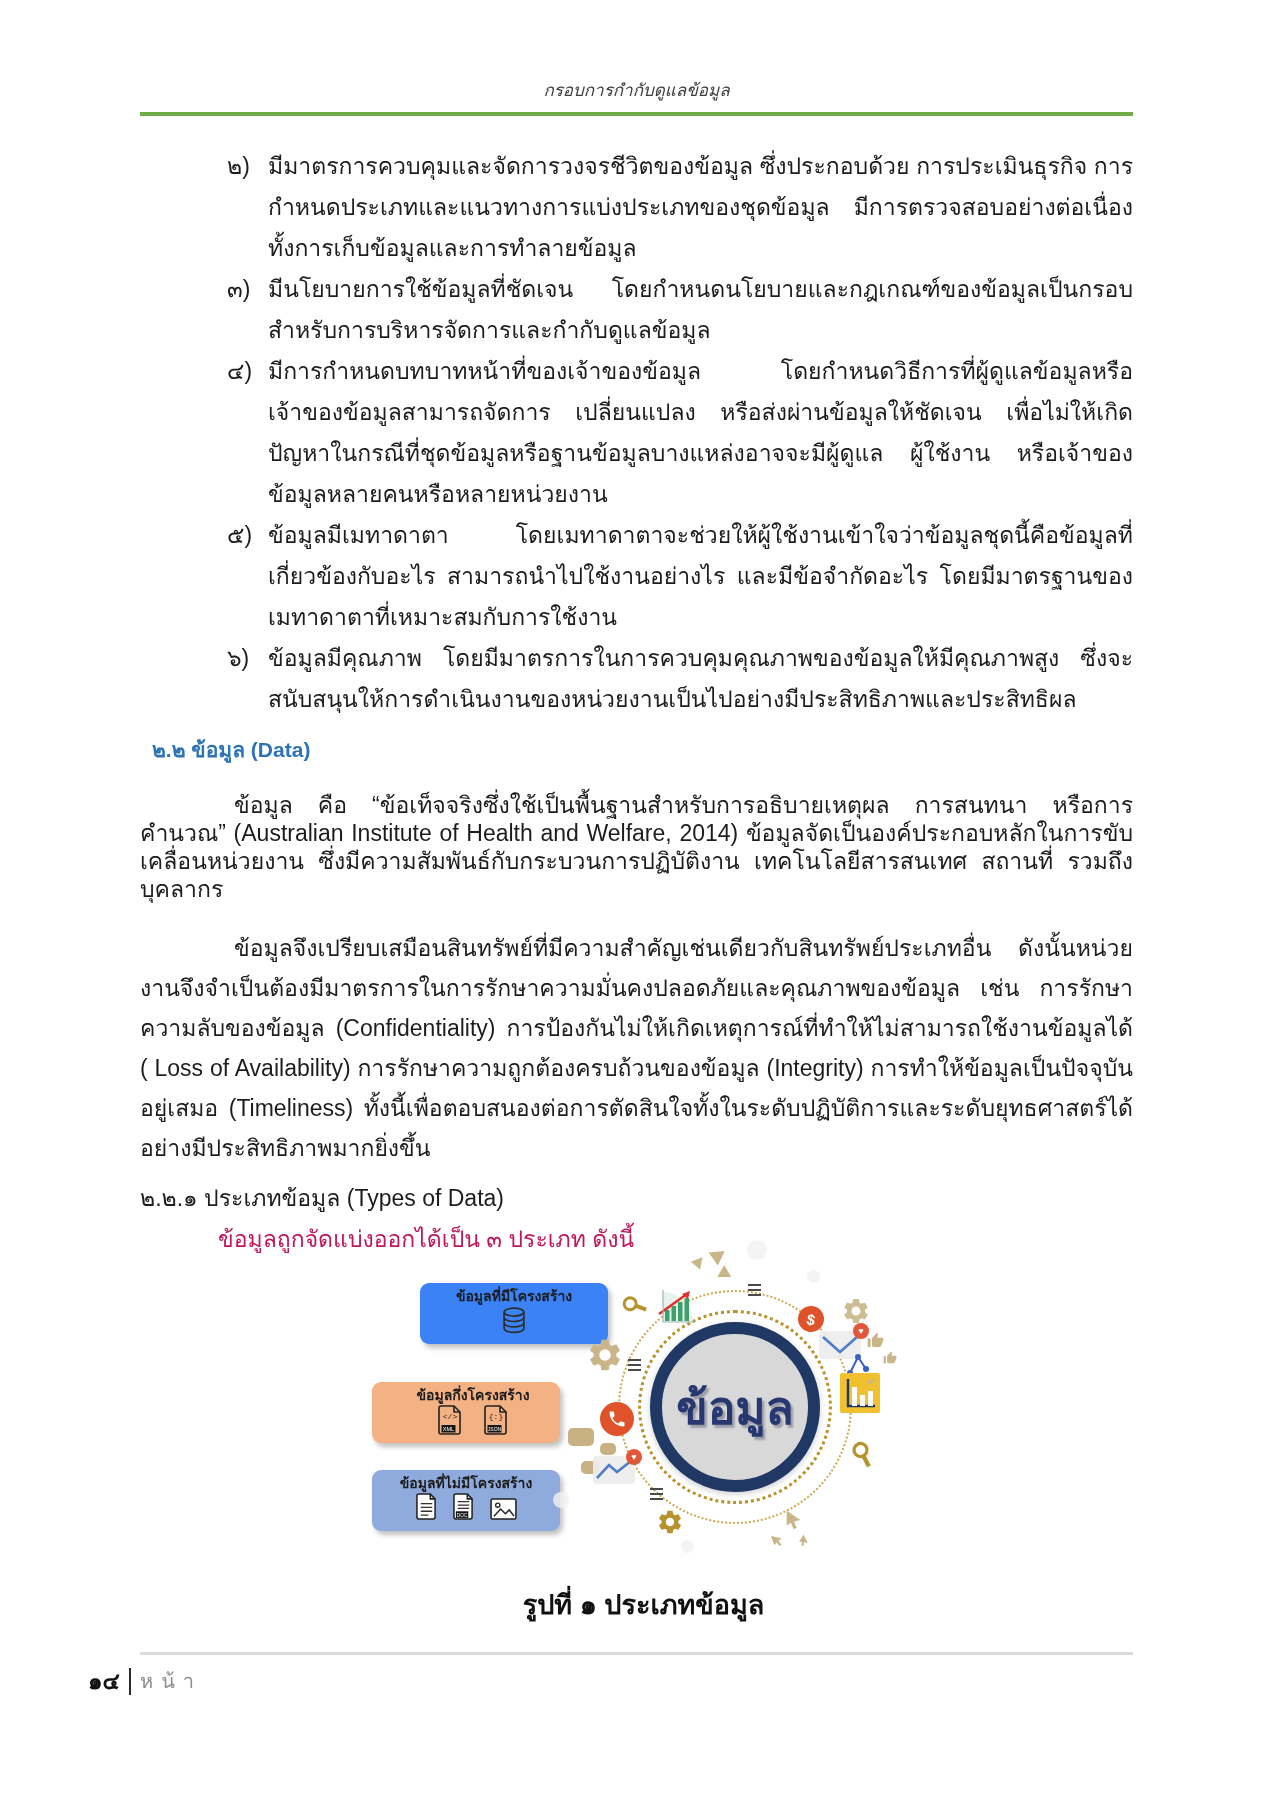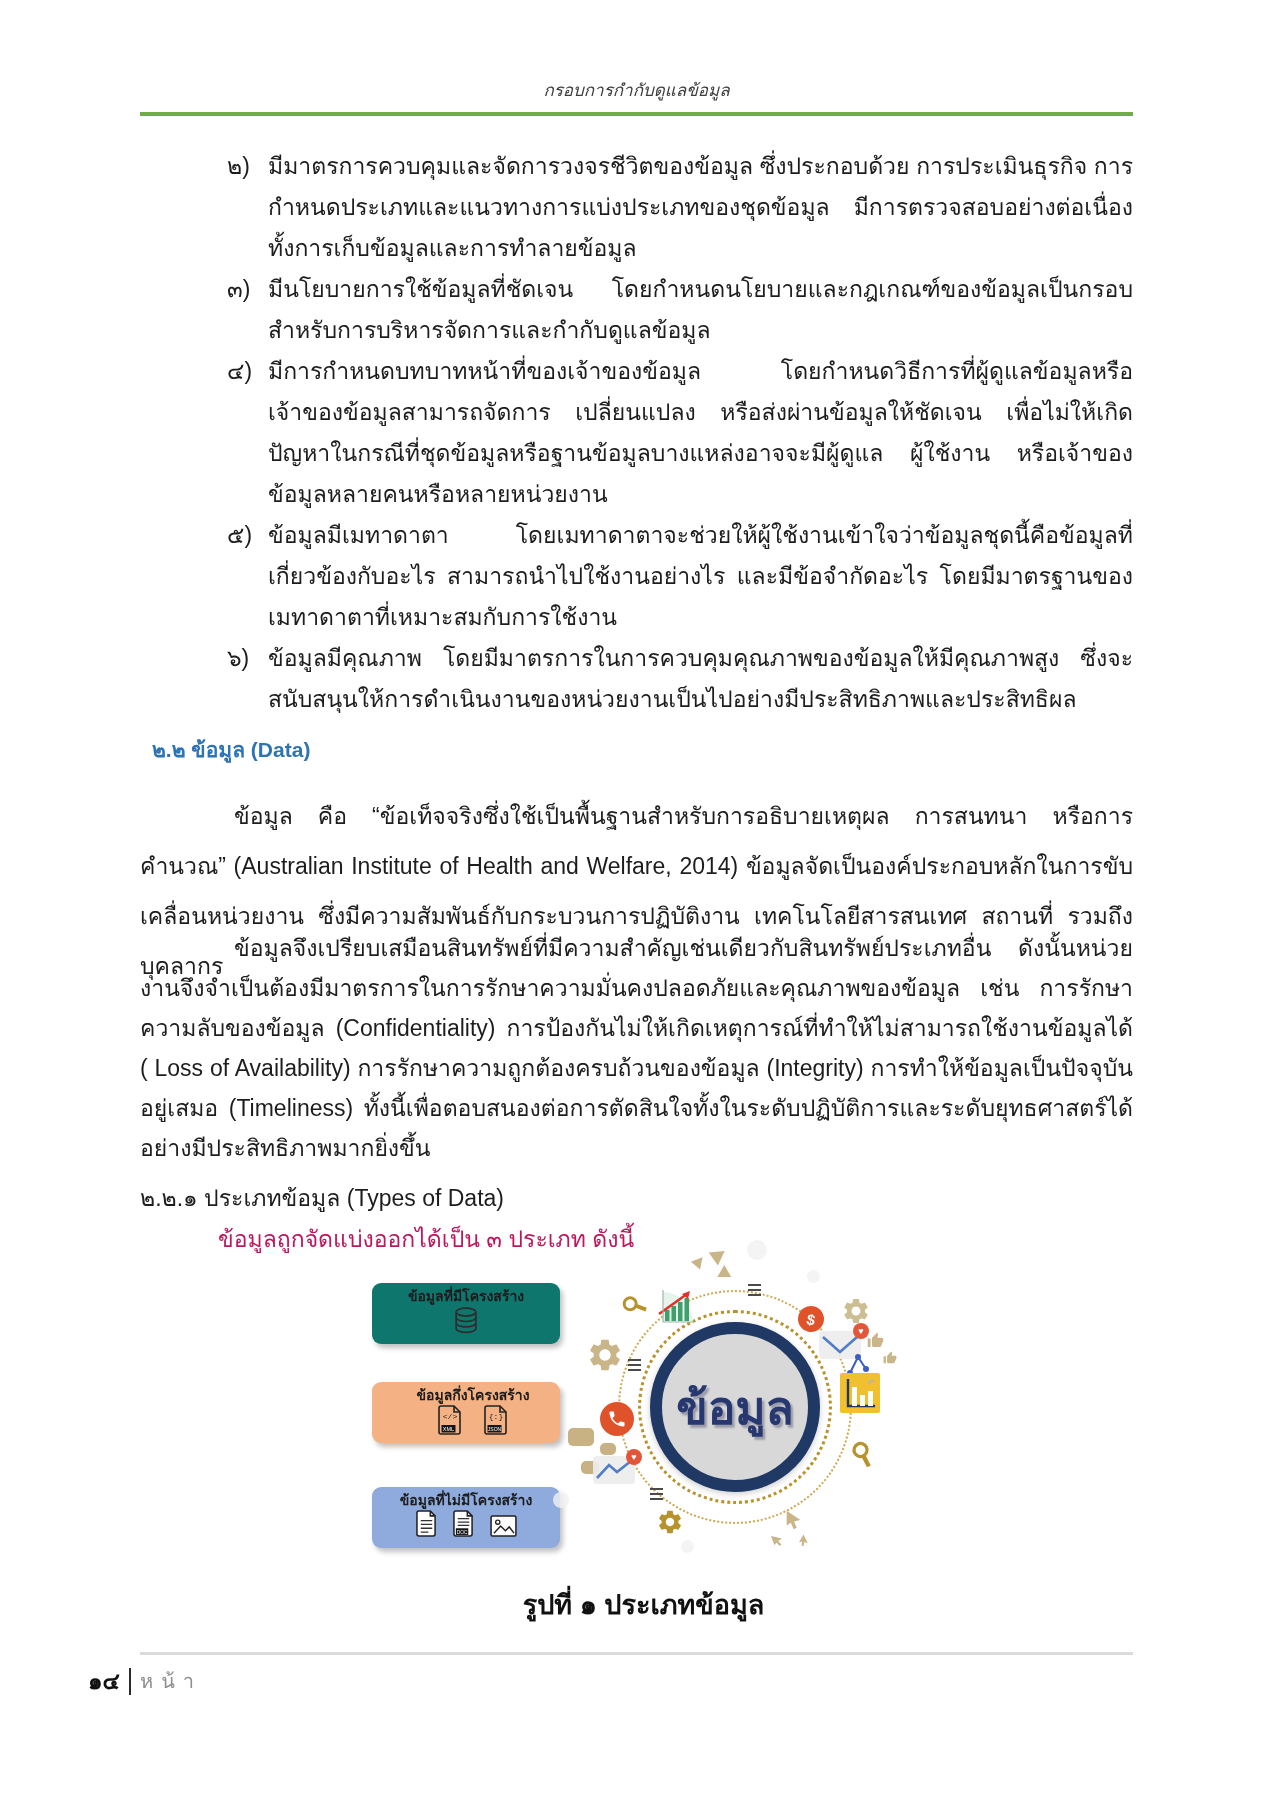--- a/index.html
+++ b/index.html
@@ -15,35 +15,35 @@
     font-style:italic;font-size:17px;color:#3d3d3d;
   }
   .green-rule{position:absolute;top:112px;left:140px;width:993px;height:4px;}
   
   .num-list{position:absolute;top:146px;left:140px;width:993px;font-size:23px;line-height:41px;color:#1d1d1d;}
   .num-item{position:relative;padding-left:128px;}
   .num-item .num{position:absolute;left:87px;top:0;}
   .num-item .itxt{display:block;text-align:justify;}
   
   .sec-heading{position:absolute;top:733px;left:152px;font-size:21px;font-weight:bold;}
-  .para{position:absolute;left:140px;width:993px;font-size:23px;line-height:50px;
+  .para{position:absolute;left:140px;width:993px;font-size:23px;line-height:28px;
         text-align:justify;text-indent:94px;color:#1d1d1d;}
   .para1{top:791px;}
   .para2{top:928px;line-height:40px;}
   .sub-heading{position:absolute;top:1180px;left:140px;font-size:23px;color:#1d1d1d;}
   .sub-intro{position:absolute;top:1221px;left:218px;font-size:23px;color:#be185d;}
   
   .figure{position:absolute;left:355px;top:1240px;width:565px;height:335px;}
   .fbox{position:absolute;left:17px;width:188px;height:61px;border-radius:9px;
         box-shadow:3px 4px 5px rgba(120,120,120,.45);text-align:center;padding-top:5px;}
   .fbox .blabel{font-size:14px;font-weight:bold;color:#1c1c1c;line-height:17px;}
   .fbox .icons{display:flex;justify-content:center;align-items:flex-end;gap:22px;margin-top:1px;}
   .fbox-green{top:43px;}
   .fbox-orange{top:142px;}
-  .fbox-blue{top:247px;}
+  .fbox-blue{top:230px;}
   
   .ring2{position:absolute;left:263px;top:50px;width:234px;height:234px;border-radius:50%;
          border:2px dotted #c79f3e;opacity:.9;}
   .ring1{position:absolute;left:283px;top:70px;width:194px;height:194px;border-radius:50%;
          border:3px dotted #b8922c;}
   .big-circle{position:absolute;left:295px;top:82px;width:170px;height:170px;border-radius:50%;
          background:#d8d8d8;border:12px solid;display:flex;align-items:center;justify-content:center;
          box-shadow:0 2px 6px rgba(0,0,0,.2);}
   .big-circle .clabel{font-size:46px;font-weight:bold;text-shadow:2.5px 2.5px 2px rgba(40,40,80,.35);text-align:right;}
   
@@ -103,21 +103,21 @@
 
   <div class="sec-heading" style="color:#2e74b5;">๒.๒ ข้อมูล (Data)</div>
   <div class="para para1">ข้อมูล คือ “ข้อเท็จจริงซึ่งใช้เป็นพื้นฐานสำหรับการอธิบายเหตุผล การสนทนา หรือการคำนวณ” (Australian Institute of Health and Welfare, 2014) ข้อมูลจัดเป็นองค์ประกอบหลักในการขับเคลื่อนหน่วยงาน ซึ่งมีความสัมพันธ์กับกระบวนการปฏิบัติงาน เทคโนโลยีสารสนเทศ สถานที่ รวมถึงบุคลากร</div>
   <div class="para para2">ข้อมูลจึงเปรียบเสมือนสินทรัพย์ที่มีความสำคัญเช่นเดียวกับสินทรัพย์ประเภทอื่น ดังนั้นหน่วยงานจึงจำเป็นต้องมีมาตรการในการรักษาความมั่นคงปลอดภัยและคุณภาพของข้อมูล เช่น การรักษาความลับของข้อมูล (Confidentiality) การป้องกันไม่ให้เกิดเหตุการณ์ที่ทำให้ไม่สามารถใช้งานข้อมูลได้ ( Loss of Availability) การรักษาความถูกต้องครบถ้วนของข้อมูล (Integrity) การทำให้ข้อมูลเป็นปัจจุบันอยู่เสมอ (Timeliness) ทั้งนี้เพื่อตอบสนองต่อการตัดสินใจทั้งในระดับปฏิบัติการและระดับยุทธศาสตร์ได้อย่างมีประสิทธิภาพมากยิ่งขึ้น</div>
   <div class="sub-heading">๒.๒.๑ ประเภทข้อมูล (Types of Data)</div>
   <div class="sub-intro">ข้อมูลถูกจัดแบ่งออกได้เป็น ๓ ประเภท ดังนี้</div>
 
   <div class="figure">
 
     
-    <div class="fbox fbox-green" style="background:#0f766e;">
+    <div class="fbox fbox-green" style="background:#3b82f6;margin-left:48px;">
       <div class="blabel">ข้อมูลที่มีโครงสร้าง</div>
       <div class="icons">
         <span>
           <svg width="30" height="30" viewBox="0 0 32 32" fill="none" stroke="#2d2d2d" stroke-width="1.8">
             <ellipse cx="16" cy="6.5" rx="10.5" ry="4.2"></ellipse>
             <path d="M5.5 6.5 V24 a10.5 4.2 0 0 0 21 0 V6.5"></path>
             <path d="M5.5 12.3 a10.5 4.2 0 0 0 21 0"></path>
             <path d="M5.5 18.1 a10.5 4.2 0 0 0 21 0"></path>
           </svg>
         </span>

